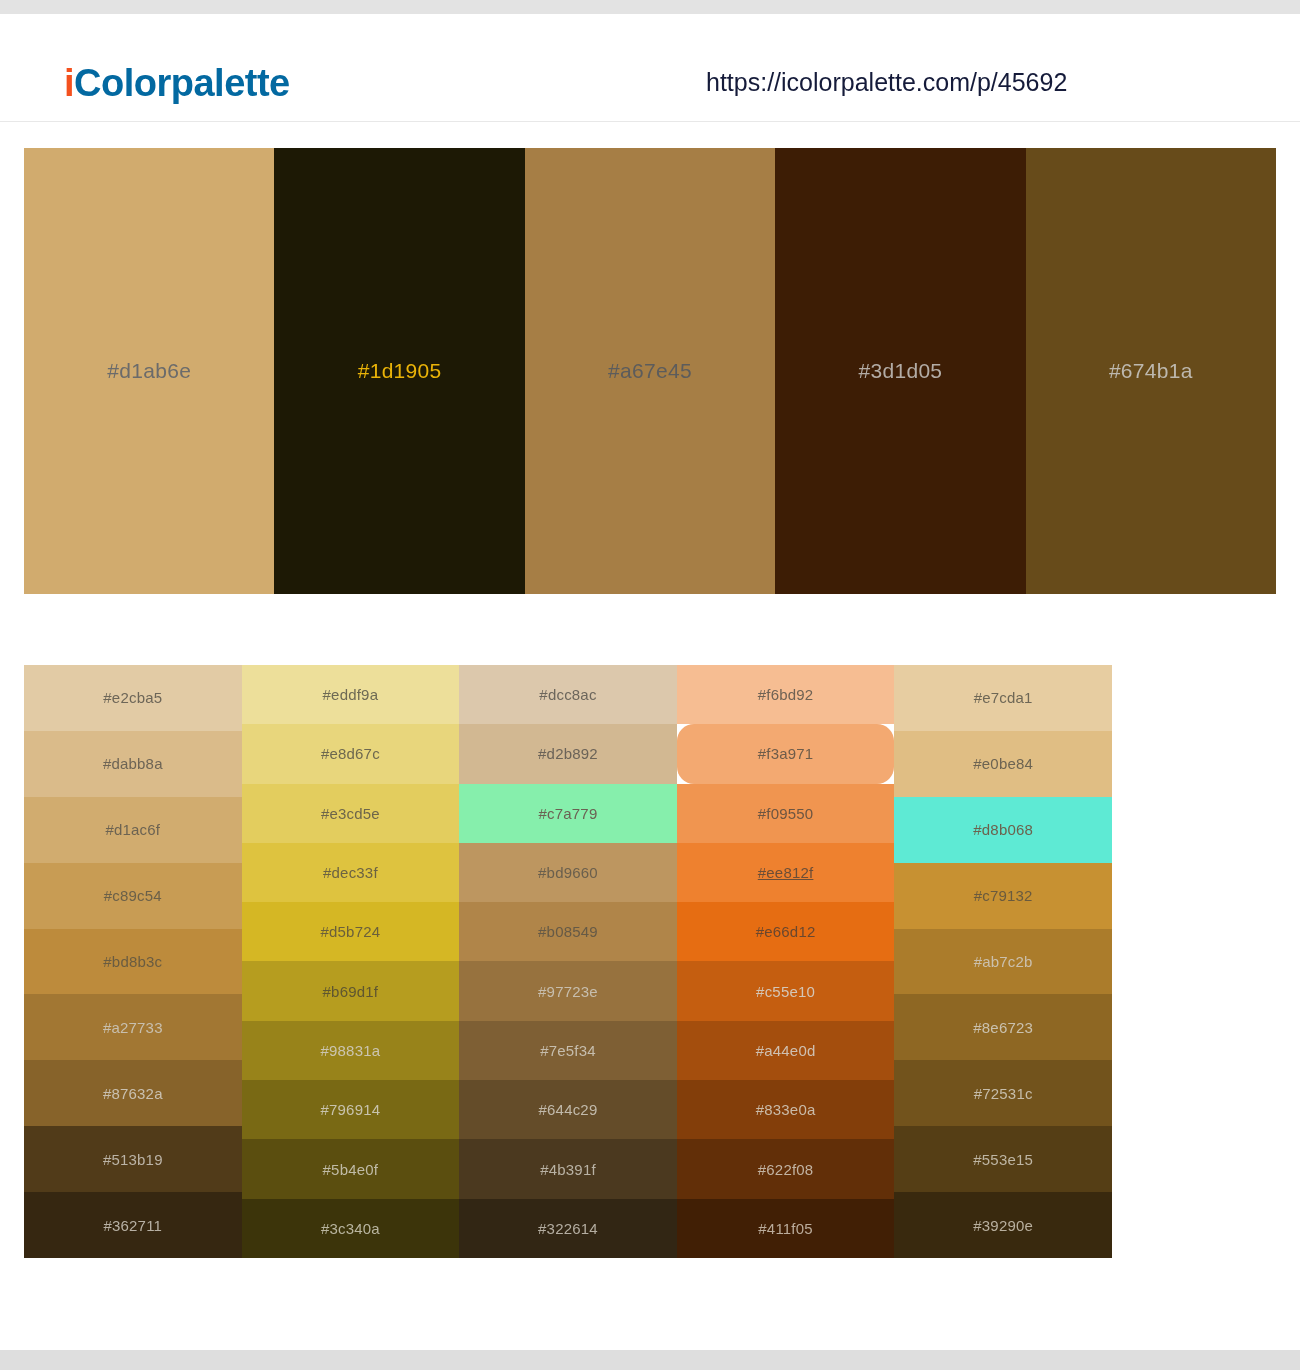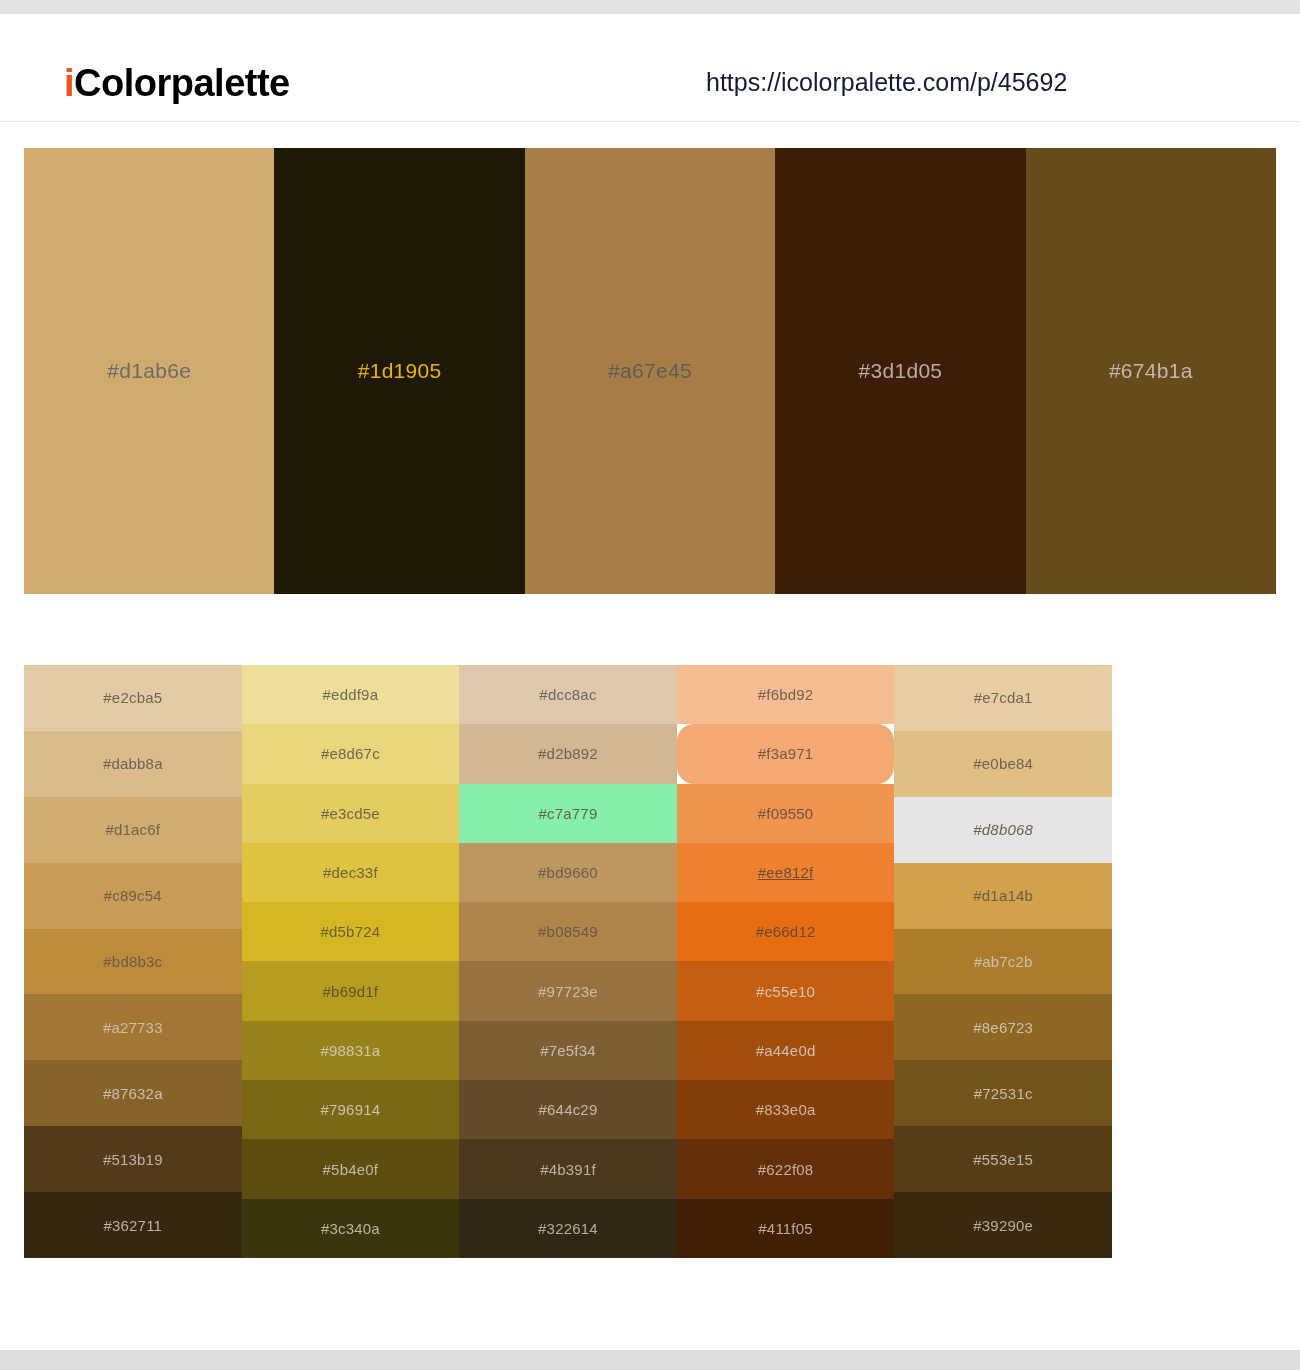--- a/index.html
+++ b/index.html
@@ -109,21 +109,21 @@
   }
 </style>
 </head>
 <body>
 
 <div id="page">
 
   <div class="top-strip" style="background: rgb(227, 227, 227);"></div>
 
   <div class="header">
-    <div class="logo"><span class="logo-i" style="color: rgb(244, 81, 30);">i</span><span style="color: #000000;">Colorpalette</span></div>
+    <div class="logo"><span class="logo-i" style="color: rgb(244, 81, 30);">i</span><span style="color: #0369a1;">Colorpalette</span></div>
     <div class="url">https://icolorpalette.com/p/45692</div>
   </div>
 
   <div class="palette-strip">
       <div class="palette-cell" style="background: rgb(209, 171, 110);">
         <span class="palette-label" style="color: rgb(107, 107, 107);">#d1ab6e</span>
       </div>
       <div class="palette-cell" style="background: rgb(29, 25, 5);">
         <span class="palette-label" style="color: #eab308;">#1d1905</span>
       </div>
@@ -264,25 +264,25 @@
           <span class="shade-label" style="color: rgb(187, 172, 156);">#411f05</span>
         </div>
       </div>
       <div class="shade-col">
         <div class="shade-cell" style="background: rgb(231, 205, 161);">
           <span class="shade-label" style="color: rgb(110, 103, 86);">#e7cda1</span>
         </div>
         <div class="shade-cell" style="background: rgb(224, 190, 132);">
           <span class="shade-label" style="color: rgb(109, 100, 82);">#e0be84</span>
         </div>
-        <div class="shade-cell" style="background: #e5e5e5; font-style: italic;">
+        <div class="shade-cell" style="background: #5eead4;">
           <span class="shade-label" style="color: rgb(108, 98, 78);">#d8b068</span>
         </div>
-        <div class="shade-cell" style="background: rgb(209, 161, 75);">
-          <span class="shade-label" style="color: rgb(107, 94, 69);">#d1a14b</span>
+        <div class="shade-cell" style="background: rgb(199, 145, 50);">
+          <span class="shade-label" style="color: rgb(106, 90, 62);">#c79132</span>
         </div>
         <div class="shade-cell" style="background: rgb(171, 124, 43);">
           <span class="shade-label" style="color: rgb(203, 192, 173);">#ab7c2b</span>
         </div>
         <div class="shade-cell" style="background: rgb(142, 103, 35);">
           <span class="shade-label" style="color: rgb(202, 193, 174);">#8e6723</span>
         </div>
         <div class="shade-cell" style="background: rgb(114, 83, 28);">
           <span class="shade-label" style="color: rgb(198, 189, 170);">#72531c</span>
         </div>

